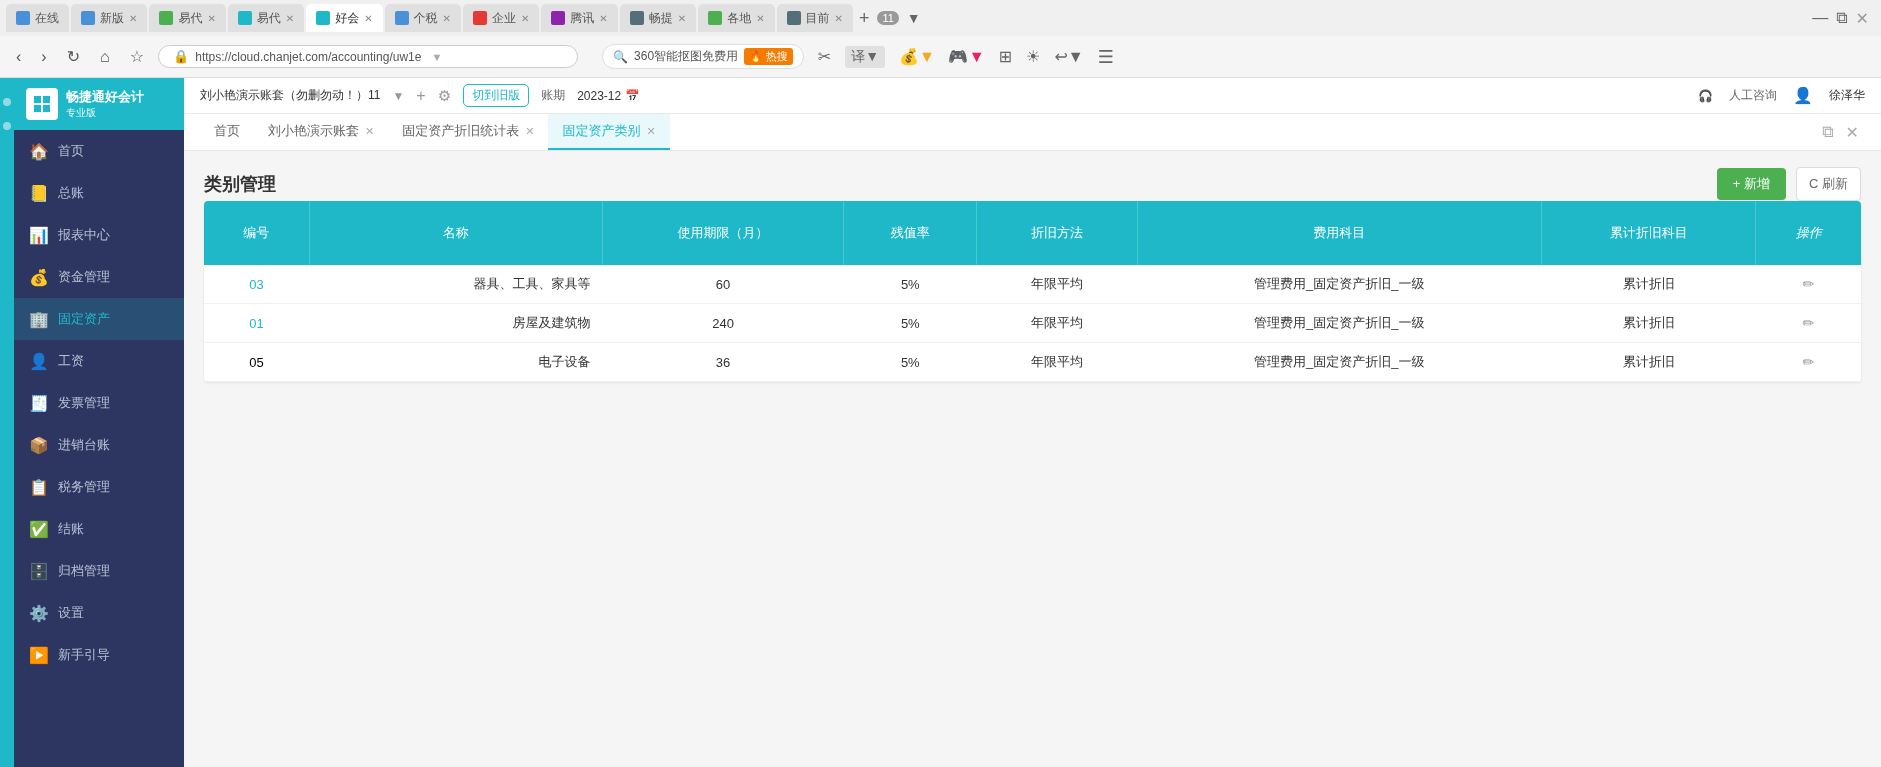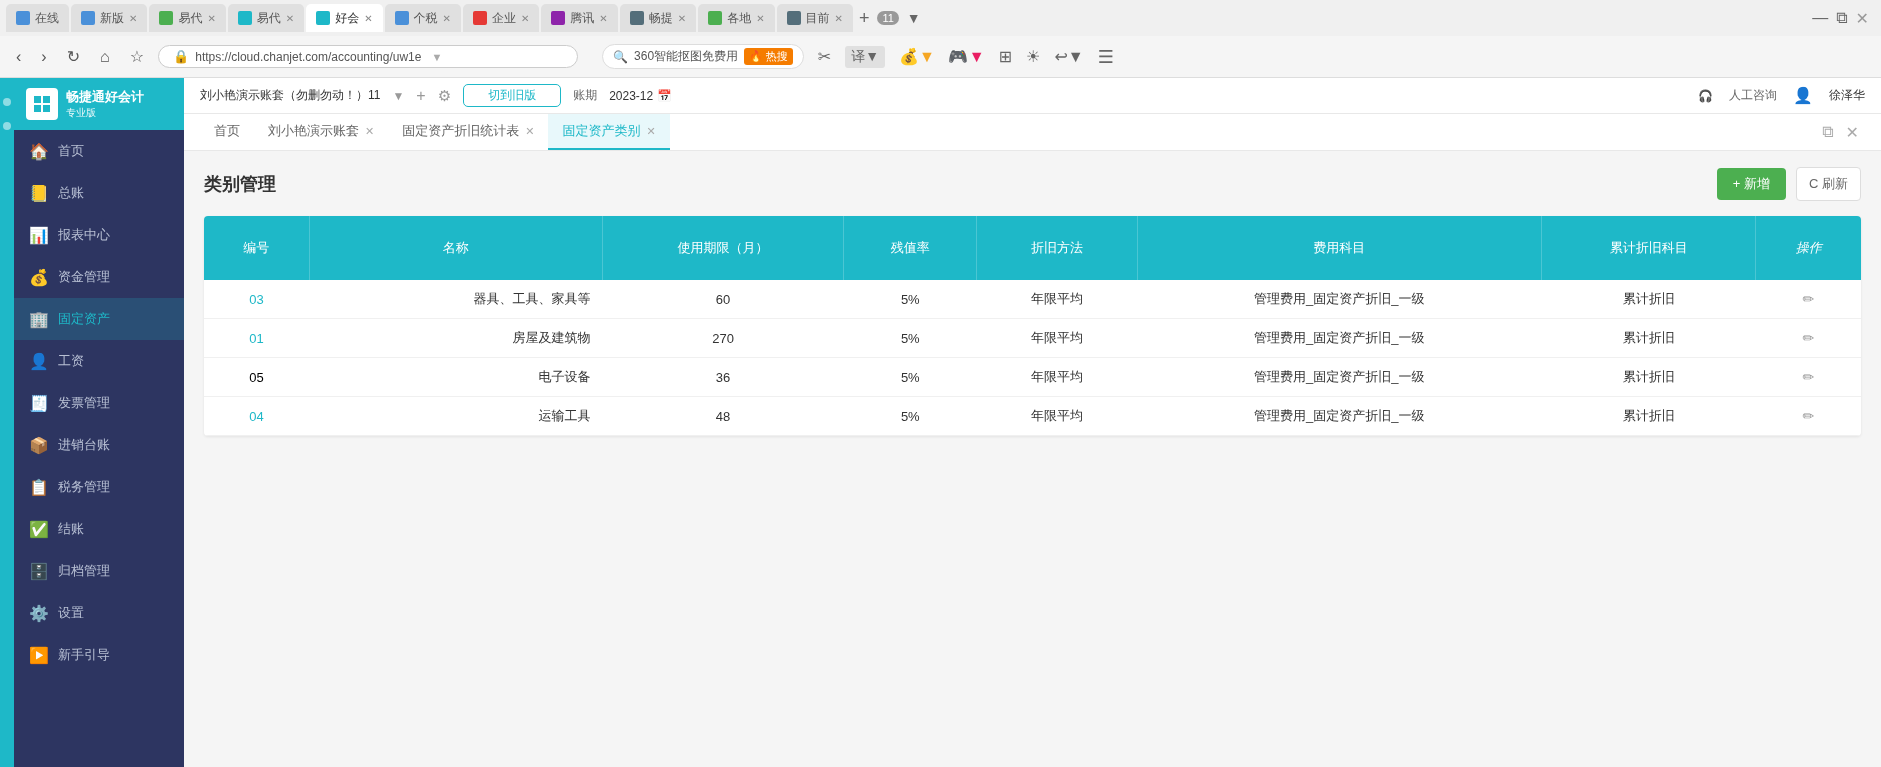--- a/index.html
+++ b/index.html
@@ -20,35 +20,35 @@
 
     
     .edge-bar { width: 14px; background: #1eb8c8; display: flex; flex-direction: column; align-items: center; gap: 16px; padding-top: 20px; }
     .edge-dot { width: 8px; height: 8px; background: rgba(255,255,255,0.5); border-radius: 50%; }
 
     
     .main-content { flex: 1; display: flex; flex-direction: column; background: #f5f5f5; overflow: hidden; }
 
     
     .top-bar { background: #fff; padding: 6px 16px; display: flex; align-items: center; gap: 12px; border-bottom: 1px solid #e8e8e8; font-size: 12px; }
-    .period-btn { border: 1px solid #1eb8c8; color: #1eb8c8; background: #fff; border-radius: 5px; padding: 2px 24px; font-size: 12px; cursor: pointer; }
+    .period-btn { border: 1px solid #1eb8c8; color: #1eb8c8; background: #fff; border-radius: 5px; padding: 2px 8px; font-size: 12px; cursor: pointer; }
     .period-label { color: #666; }
     .period-value { color: #333; display: flex; align-items: center; gap: 4px; }
     .top-bar-right { margin-left: auto; display: flex; align-items: center; gap: 16px; color: #666; font-size: 12px; }
 
     
     .breadcrumb-tabs { background: #fff; padding: 0 16px; display: flex; align-items: center; gap: 0; border-bottom: 1px solid #e8e8e8; min-height: 36px; }
     .breadcrumb-tab { padding: 8px 14px; font-size: 13px; color: #666; cursor: pointer; border-bottom: 2px solid transparent; display: flex; align-items: center; gap: 6px; }
     .breadcrumb-tab.active { color: #1eb8c8; border-bottom: 2px solid #1eb8c8; background: #e8f8fb; }
     .breadcrumb-sep { color: #ccc; font-size: 11px; }
     .tab-x { font-size: 11px; color: #aaa; cursor: pointer; }
 
     
     .page-content { flex: 1; padding: 16px 20px; overflow-y: auto; }
-    .page-header { display: flex; align-items: center; justify-content: space-between; margin-bottom: 15px; }
+    .page-header { display: flex; align-items: center; justify-content: space-between; margin-bottom: 0; }
     .page-title { font-size: 18px; font-weight: bold; color: #333; }
     .header-actions { display: flex; align-items: center; gap: 10px; }
     .btn-add { background: #4caf50; color: #fff; border: none; border-radius: 4px; padding: 7px 16px; font-size: 13px; cursor: pointer; display: flex; align-items: center; gap: 5px; }
     .btn-refresh { background: #fff; color: #666; border: 1px solid #ddd; border-radius: 4px; padding: 7px 12px; font-size: 13px; cursor: pointer; display: flex; align-items: center; gap: 5px; }
 
     
     .data-table { width: 100%; border-collapse: collapse; background: #fff; border-radius: 4px; overflow: hidden; box-shadow: 0 1px 3px rgba(0,0,0,0.08); }
     .data-table thead tr { background: #1eb8c8; }
     .data-table thead th { color: #fff; padding: 23px 12px; font-weight: normal; font-size: 13px; text-align: center; border-right: 1px solid rgba(255,255,255,0.2); }
     .data-table thead th:last-child { border-right: none; font-style: italic; }
@@ -332,44 +332,34 @@
     <td>60</td>
     <td>5%</td>
     <td>年限平均</td>
     <td>管理费用_固定资产折旧_一级</td>
     <td>累计折旧</td>
     <td><span class="edit-btn">✏</span></td>
   </tr>
             <tr>
     <td class="col-code" style="color:#1eb8c8;cursor:pointer;">01</td>
     <td class="col-name">房屋及建筑物</td>
-    <td>270</td>
+    <td>240</td>
     <td>5%</td>
     <td>年限平均</td>
     <td>管理费用_固定资产折旧_一级</td>
     <td>累计折旧</td>
     <td><span class="edit-btn">✏</span></td>
   </tr>
             <tr>
     <td class="col-code" style="color:#000000;cursor:pointer;">05</td>
     <td class="col-name">电子设备</td>
     <td>36</td>
     <td>5%</td>
     <td>年限平均</td>
     <td>管理费用_固定资产折旧_一级</td>
     <td>累计折旧</td>
     <td><span class="edit-btn">✏</span></td>
   </tr>
-            <tr>
-    <td class="col-code" style="color:#1eb8c8;cursor:pointer;">04</td>
-    <td class="col-name">运输工具</td>
-    <td>48</td>
-    <td>5%</td>
-    <td>年限平均</td>
-    <td>管理费用_固定资产折旧_一级</td>
-    <td>累计折旧</td>
-    <td><span class="edit-btn">✏</span></td>
-  </tr>
           </tbody>
       </table>
     </div>
   </div>
 </div>
 
 </body></html>

